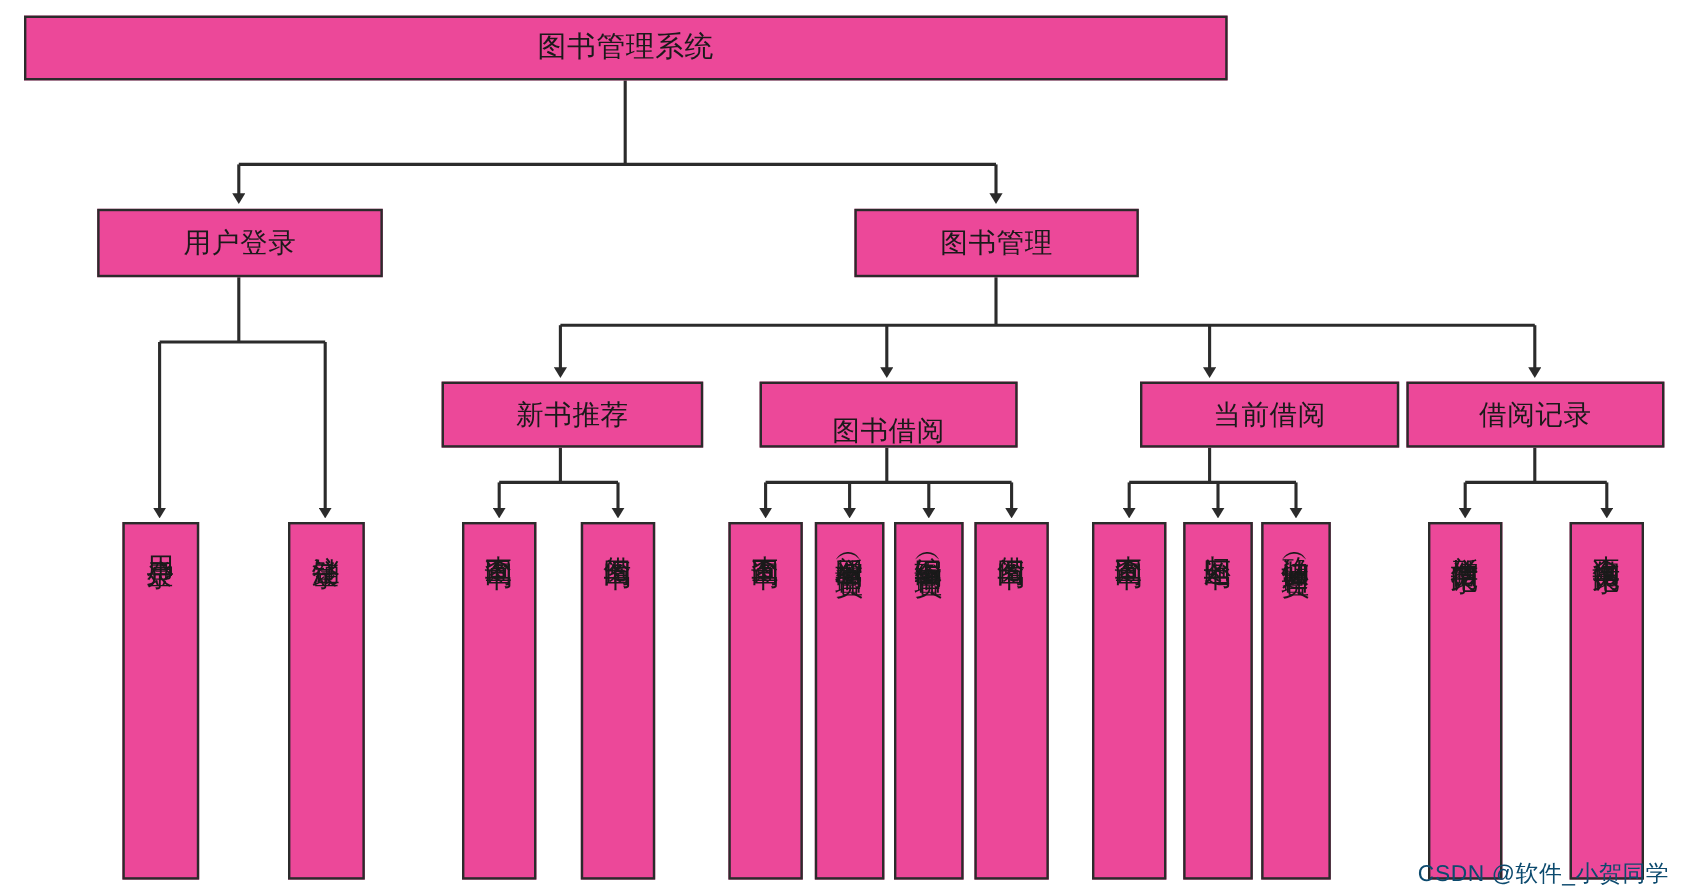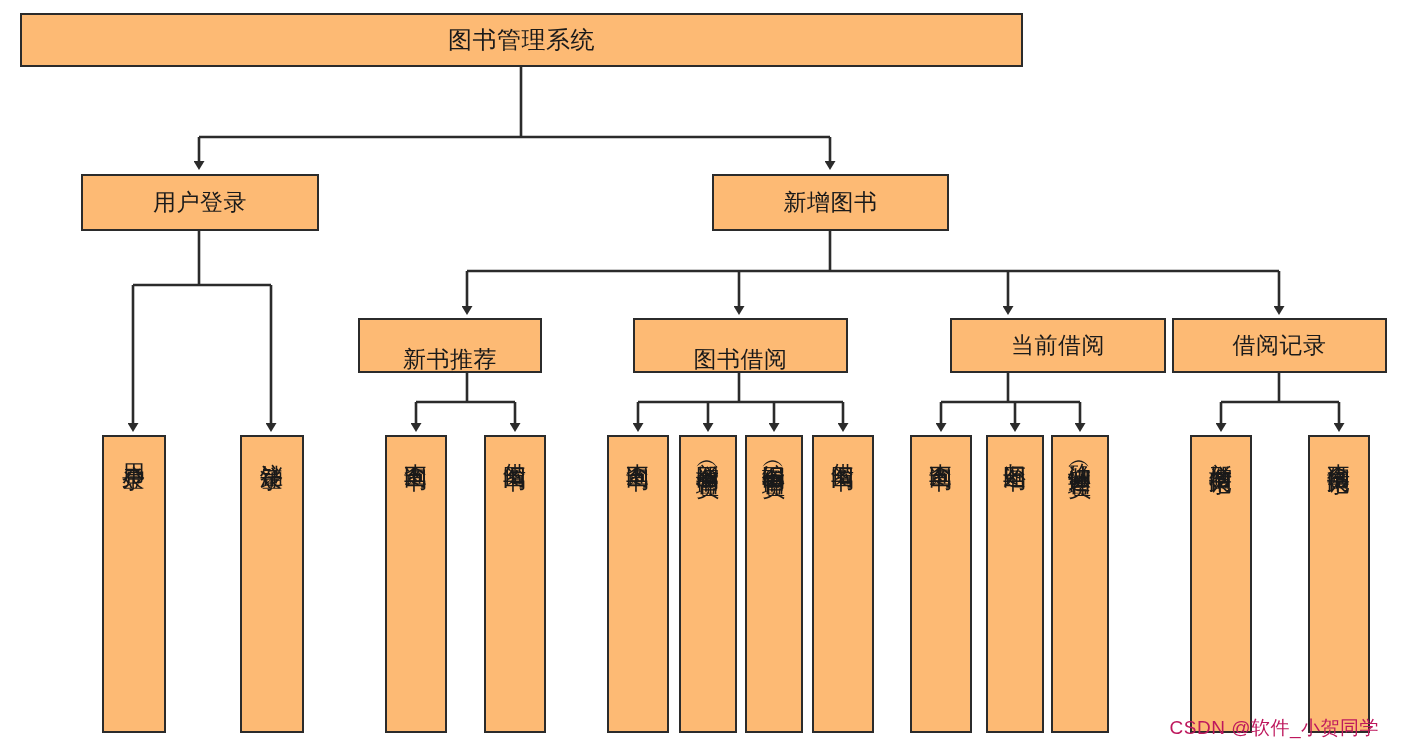--- a/index.html
+++ b/index.html
@@ -14,21 +14,21 @@
     position: relative;
     width: 1405px;
     height: 747px;
     background: #ffffff;
     overflow: hidden;
   }
   .node {
     position: absolute;
     box-sizing: border-box;
     border: 2.5px solid #2b2b2b;
-    background: #fdba74;
+    background: #ec4899;
     display: flex;
     align-items: center;
     justify-content: center;
     color: #1a1a1a;
   }
   .node .label {
     display: block;
     text-align: center;
     line-height: 1.06;
     letter-spacing: 0.5px;
@@ -58,24 +58,24 @@
   svg.edges {
     position: absolute;
     left: 0;
     top: 0;
     width: 1405px;
     height: 747px;
     pointer-events: none;
   }
   .watermark {
     position: absolute;
-    right: 26px;
+    right: 14px;
     bottom: 6px;
     font-size: 19px;
-    color: #be185d;
+    color: #0c4a6e;
     white-space: nowrap;
     letter-spacing: 0.5px;
   }
 </style>
 </head>
 <body>
 
 <div id="canvas">
 
   <svg class="edges" viewBox="0 0 1405 747" xmlns="http://www.w3.org/2000/svg">
@@ -130,24 +130,24 @@
   </svg>
 
   <div class="node h root" style="left:20px; top:13px; width:1003px; height:54px;">
     <span class="label">图书管理系统</span>
   </div>
 
   <div class="node h" style="left:81px; top:174px; width:238px; height:57px;">
     <span class="label">用户登录</span>
   </div>
   <div class="node h" style="left:712px; top:174px; width:237px; height:57px;">
-    <span class="label">新增图书</span>
-  </div>
-
-  <div class="node h" style="left:358px; top:318px; width:184px; height:55px;align-items:flex-end;">
+    <span class="label">图书管理</span>
+  </div>
+
+  <div class="node h" style="left:368px; top:318px; width:218px; height:55px;">
     <span class="label">新书推荐</span>
   </div>
   <div class="node h" style="left:633px; top:318px; width:215px; height:55px;align-items:flex-end;">
     <span class="label">图书借阅</span>
   </div>
   <div class="node h" style="left:950px; top:318px; width:216px; height:55px;">
     <span class="label">当前借阅</span>
   </div>
   <div class="node h" style="left:1172px; top:318px; width:215px; height:55px;">
     <span class="label">借阅记录</span>

